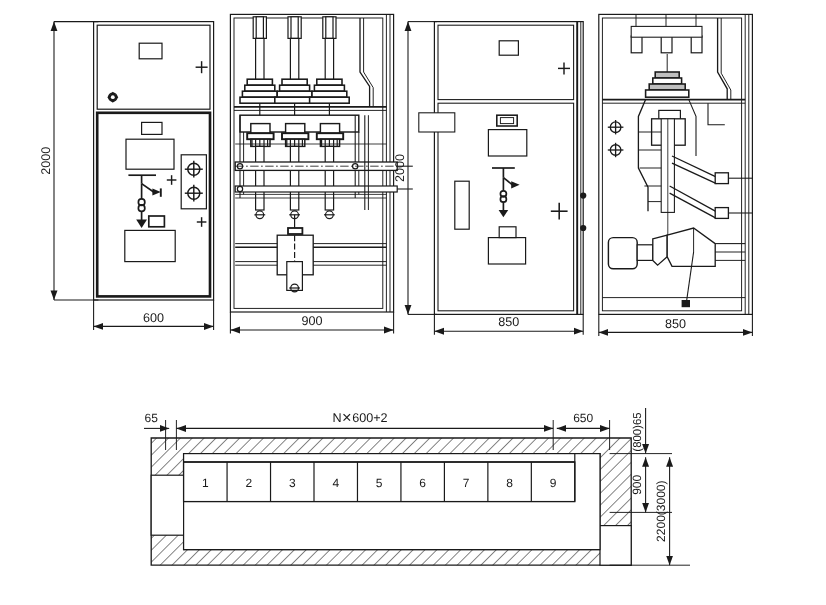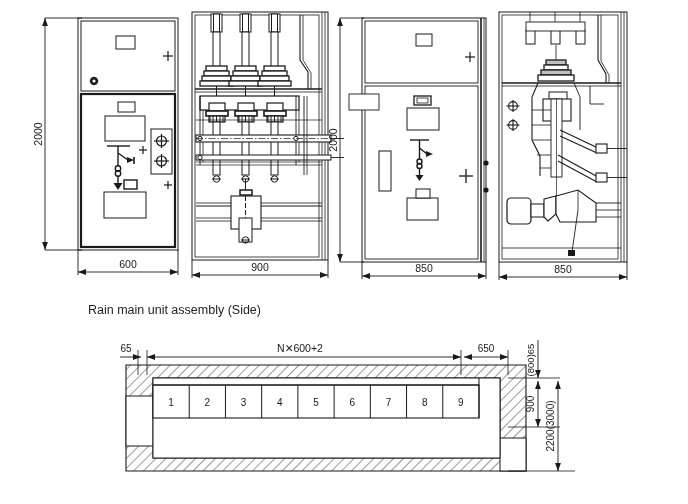--- a/index.html
+++ b/index.html
@@ -471,15 +471,14 @@
     <g stroke-width="0.9">
       <line x1="558" y1="381" x2="558" y2="471" marker-start="url(#arrR)" marker-end="url(#arrL)"></line>
       <line x1="508" y1="471" x2="575" y2="471" stroke-width="0.8"></line>
       <text x="554" y="426" transform="rotate(-90 554 426)" text-anchor="middle" font-size="10" fill="#1a1a1a" stroke="none" font-family="Liberation Sans, sans-serif">2200(3000)</text>
     </g>
   </g>
 
   </g>
 </svg>
 
-<div class="cap" id="cap-side">Rain main unit assembly (Side)</div>
 
 </div>
 
 </body></html>

